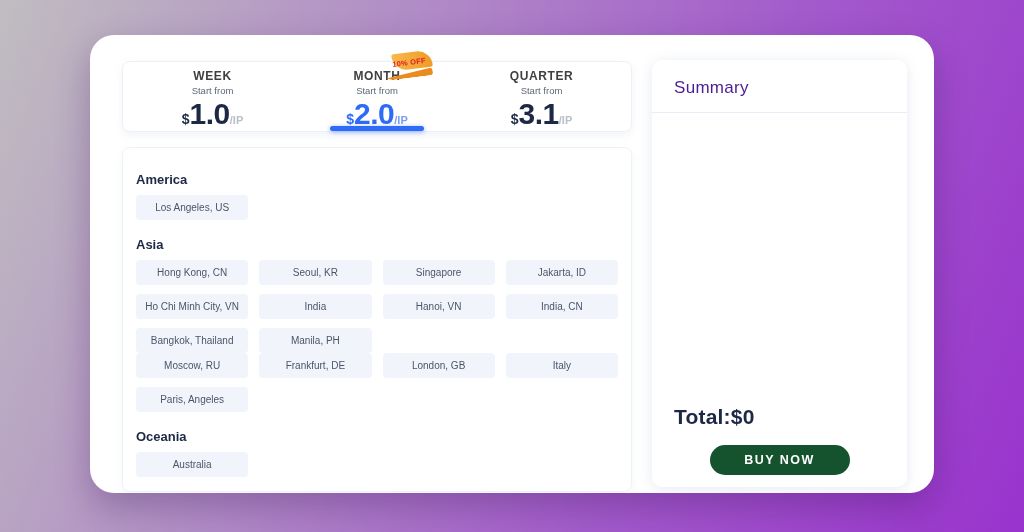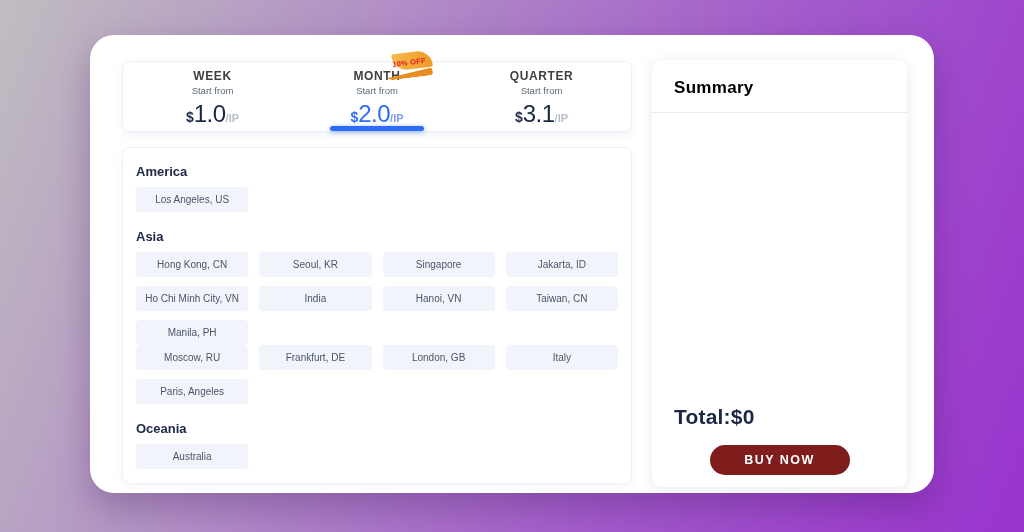--- a/index.html
+++ b/index.html
@@ -24,21 +24,21 @@
   }
   .tab{
     width:150px;padding-top:7px;text-align:center;position:relative;cursor:pointer;
   }
   .tab-label{
     font-size:12px;font-weight:bold;letter-spacing:.6px;color:#404040;line-height:14px;
   }
   .tab-sub{font-size:9.5px;color:#5d6878;margin-top:3px;line-height:10px;}
   .tab-price{margin-top:4px;line-height:28px;white-space:nowrap;color:#1d2844;}
   .tab-price .cur{font-size:14px;font-weight:bold;}
-  .tab-price .num{font-size:24px;font-weight:normal;letter-spacing:-.5px;}
+  .tab-price .num{font-size:30px;font-weight:bold;letter-spacing:-.5px;}
   .tab-price .unit{font-size:11px;font-weight:bold;color:#b8bfca;}
   .tab.active .tab-price{color:#2e6bf6;}
   .tab.active .unit{color:#7f9cf3;}
   .tab-underline{
     position:absolute;left:207px;bottom:0px;width:94px;height:5px;
     background:#2e6bf6;border-radius:3px;
     box-shadow:0 1px 5px rgba(46,107,246,.55);
   }
   
   .badge{position:absolute;top:-10px;left:84px;width:48px;height:27px;pointer-events:none;}
@@ -56,21 +56,21 @@
   .badge .badge-text{
     position:absolute;top:6px;right:4px;width:42px;text-align:center;
     font-size:7.5px;font-weight:bold;color:#e21f26;letter-spacing:.2px;
     transform:rotate(-7deg);
   }
   
   .locations-panel{
     position:absolute;left:32px;top:112px;width:510px;
     background:#fff;border:1px solid #edf1f8;border-radius:8px;
     box-shadow:0 3px 8px rgba(120,140,180,.08);
-    box-sizing:border-box;padding:16px 13px 14px 13px;
+    box-sizing:border-box;padding:24px 13px 14px 13px;
   }
   .region-heading{
     font-size:13px;font-weight:bold;color:#1d2844;line-height:15px;margin:17px 0 8px 0;
   }
   .region-heading.first{margin-top:0;}
   .chip-grid{
     display:grid;grid-template-columns:repeat(4,1fr);gap:9px 11px;
   }
   .chip{
     height:25px;background:#f1f5fb;border-radius:4px;
@@ -78,33 +78,33 @@
     font-size:10px;color:#4b5569;cursor:pointer;white-space:nowrap;
   }
   
   .summary-card{
     position:absolute;left:562px;top:25px;width:255px;height:427px;
     background:#fff;border-radius:10px;
     box-shadow:0 2px 14px rgba(120,140,180,.18);
     display:flex;flex-direction:column;box-sizing:border-box;
   }
   .summary-title{
-    font-size:17px;font-weight:bold;color:#000000;letter-spacing:.3px;
+    font-size:17px;font-weight:normal;color:#4c1d95;letter-spacing:.3px;
     padding:18px 0 14px 22px;
   }
   .summary-divider{height:1px;background:#e8edf5;margin:0;}
   .summary-spacer{flex:1;}
   .summary-total{
     font-size:21px;font-weight:bold;color:#1d2844;padding-left:22px;margin-bottom:16px;
     letter-spacing:.2px;
     margin-top:44px;
   }
   .buy-button{
     display:block;margin:0 auto 12px auto;width:140px;height:30px;
-    background:#7f1d1d;color:#fff;border:none;border-radius:15px;
+    background:#14532d;color:#fff;border:none;border-radius:15px;
     font-family:"Liberation Sans","DejaVu Sans",sans-serif;
     font-size:12.5px;font-weight:bold;letter-spacing:1.5px;cursor:pointer;
   }
 </style>
 </head>
 <body>
 
 <div class="main-card">
 
   <div class="tabs-card">
@@ -140,21 +140,22 @@
 
     <div class="region-heading">Asia</div>
     <div class="chip-grid">
       <div class="chip">Hong Kong, CN</div>
       <div class="chip">Seoul, KR</div>
       <div class="chip">Singapore</div>
       <div class="chip">Jakarta, ID</div>
       <div class="chip">Ho Chi Minh City, VN</div>
       <div class="chip">India</div>
       <div class="chip">Hanoi, VN</div>
-      <div class="chip">Taiwan, CN</div>
+      <div class="chip">India, CN</div>
+      <div class="chip">Bangkok, Thailand</div>
       <div class="chip">Manila, PH</div>
     </div>
 
     <div class="chip-grid">
       <div class="chip">Moscow, RU</div>
       <div class="chip">Frankfurt, DE</div>
       <div class="chip">London, GB</div>
       <div class="chip">Italy</div>
       <div class="chip">Paris, Angeles</div>
     </div>

